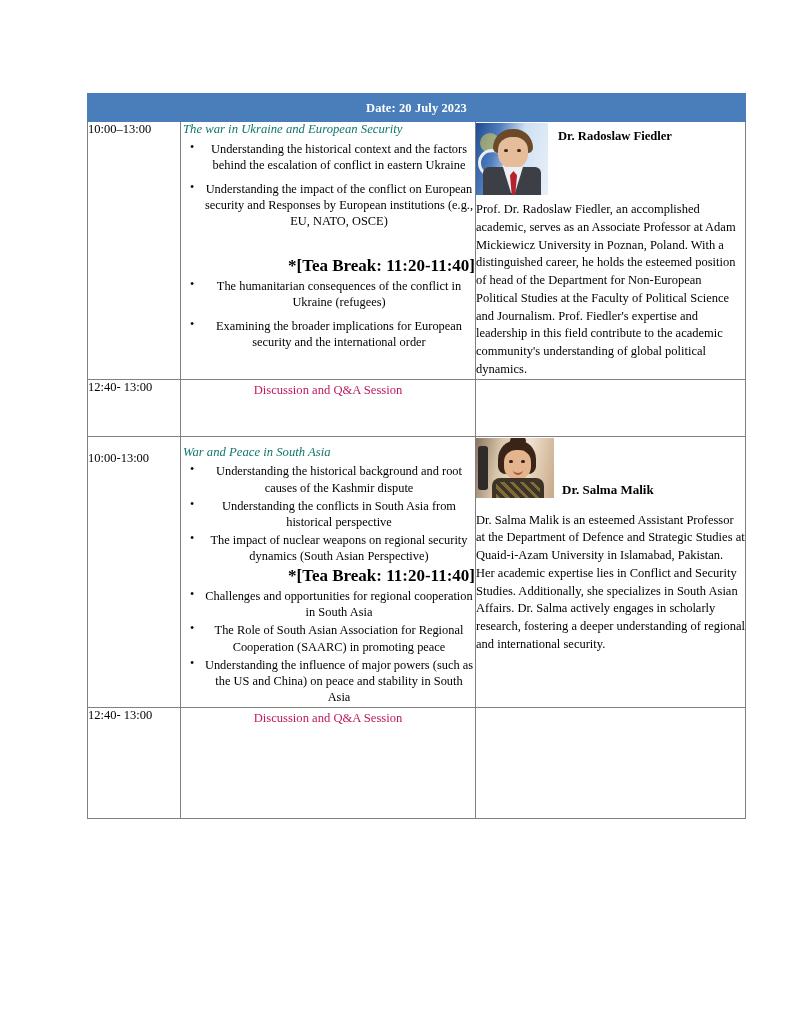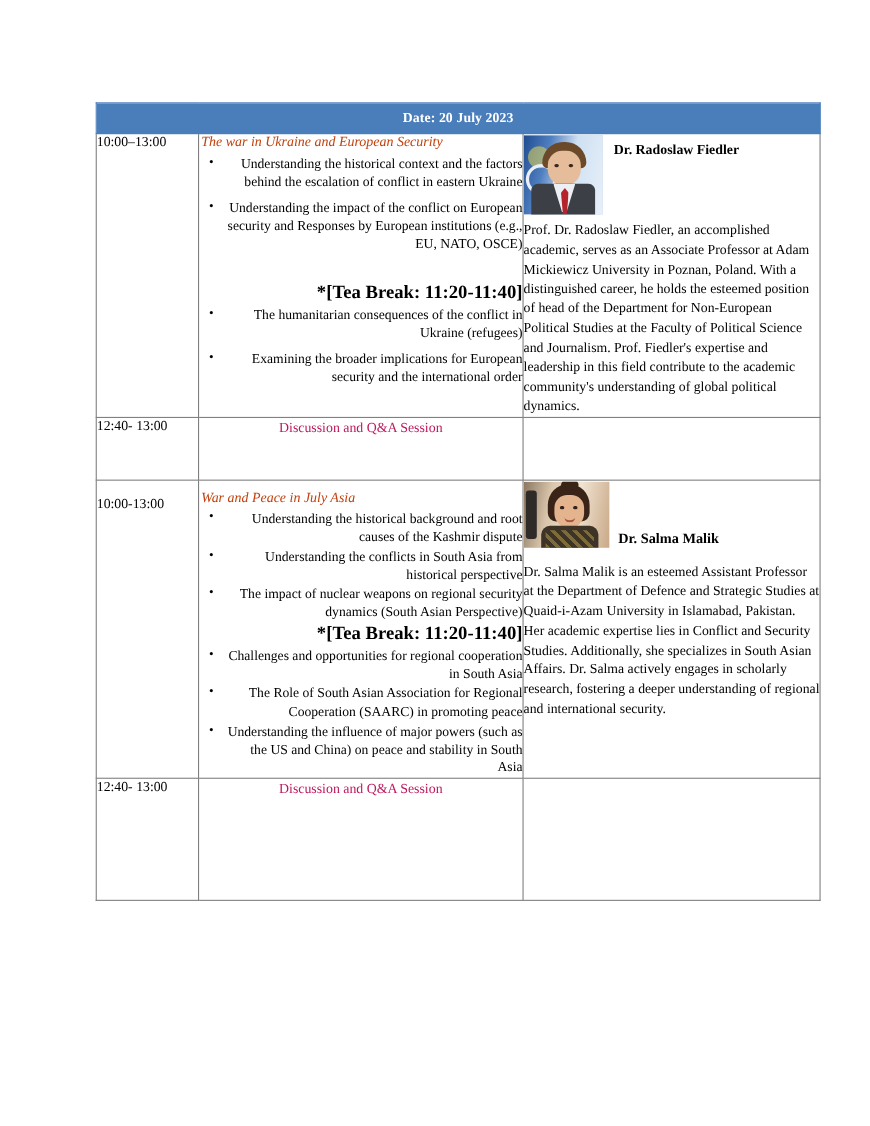--- a/index.html
+++ b/index.html
@@ -61,36 +61,36 @@
   }
   .topic-cell {
     padding: 6px 8px 8px 8px;
   }
   .speaker-cell {
     padding: 7px 8px 8px 8px;
   }
 
   .session-title {
     font-style: italic;
-    color: #c2410c;
+    color: #0f766e;
     font-size: 12.7px;
     margin: 0 0 3px 2px;
     line-height: 1.25;
   }
   ul.bullets {
     margin: 0;
     padding: 0 0 0 22px;
     list-style: none;
   }
   ul.bullets li {
     position: relative;
     font-size: 12.4px;
     line-height: 1.30;
     margin-bottom: 8px;
-    text-align: right;
+    text-align: center;
   }
   ul.bullets li:before {
     content: "\2022";
     position: absolute;
     left: -13px;
     top: -1px;
     font-size: 12px;
   }
   ul.bullets.tight li { margin-bottom: 2px; }
 
@@ -245,21 +245,21 @@
         <td></td>
       </tr>
 
 
       <tr>
         <td class="time-cell" style="padding-top:14px;">
           <span>10:00-13:00</span>
         </td>
 
         <td class="topic-cell">
-          <div class="session-title" style="margin-top:8px;">War and Peace in July Asia</div>
+          <div class="session-title" style="margin-top:8px;">War and Peace in South Asia</div>
 
           <ul class="bullets tight">
             <li>Understanding the historical background and root causes of the Kashmir dispute</li>
             <li>Understanding the conflicts in South Asia from historical perspective</li>
             <li>The impact of nuclear weapons on regional security dynamics (South Asian Perspective)</li>
           </ul>
 
           <div class="tea-break">*[Tea Break: 11:20-11:40]</div>
 
           <ul class="bullets tight">

